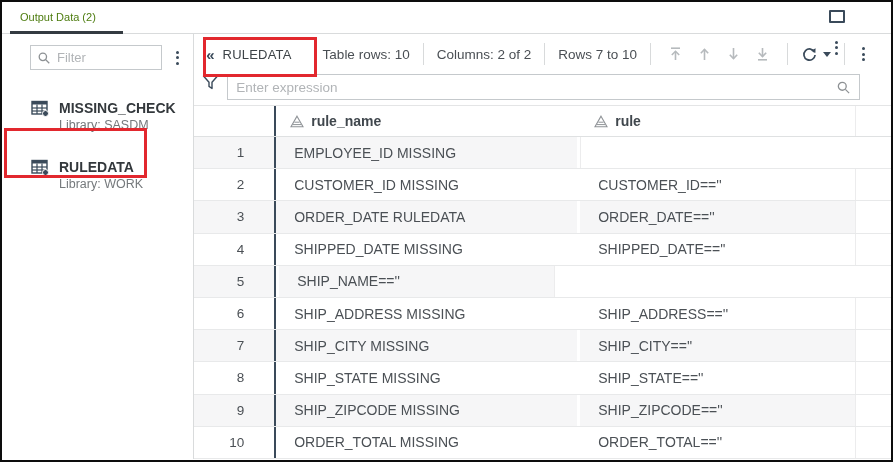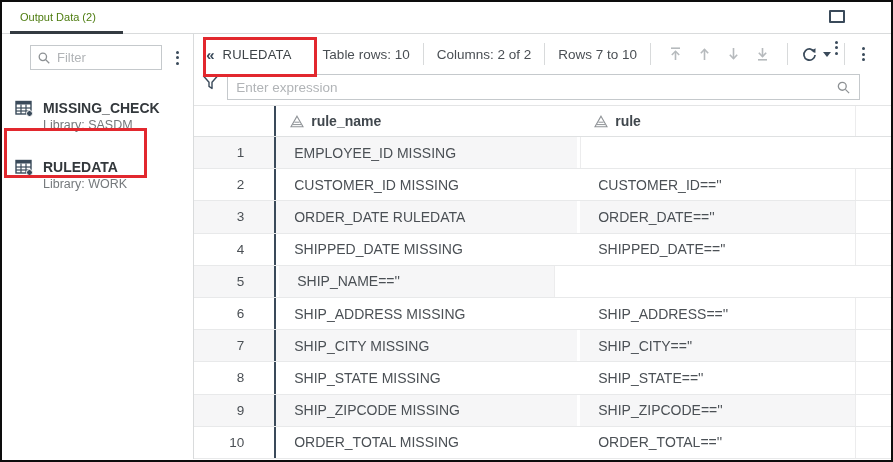--- a/index.html
+++ b/index.html
@@ -31,21 +31,21 @@
   .filter-box {
     flex:1; height:25px; border:1px solid #c5c9cc; display:flex; align-items:center;
     gap:6px; padding:0 6px; background:#fff;margin-left:18px;
   }
   .filter-box input {
     border:none; outline:none; width:100%; font-size:13px; color:#44494d;
     font-family:"Liberation Sans",sans-serif; background:transparent;
   }
   .filter-box input::placeholder { color:#b1b4b7; }
   .ds-list { margin-top:24px; }
-  .ds-item { display:flex; align-items:flex-start; gap:9px; padding:6px 10px 6px 13px; cursor:pointer; }
+  .ds-item { display:flex; align-items:flex-start; gap:9px; padding:6px 10px 6px 13px; cursor:pointer;margin-left:16px; }
   .ds-item + .ds-item { margin-top:14px; }
   .ds-name { font-size:14px; font-weight:bold; color:#33383c; line-height:17px; }
   .ds-lib { font-size:12.5px; color:#75797c; line-height:16px; }
   
   .toolbar { height:40px; display:flex; align-items:center; padding:0 12px 0 8px; gap:13px; }
   .tb-text { font-size:13.5px; color:#4a4f54; white-space:nowrap; }
   .tbl-open { display:flex; align-items:center; gap:9px; padding:2px 4px; cursor:pointer; margin-right:14px; }
   .chev { color:#3a4a5a; font-size:15px; font-weight:bold; letter-spacing:-1px; }
   .tbl-name { font-size:13px; color:#3d4347; letter-spacing:.2px; }
   .tb-sep { width:1px; height:22px; background:#d8dadb; }

